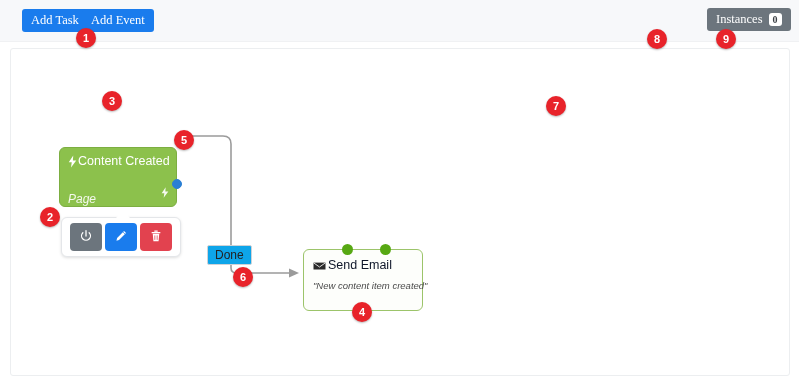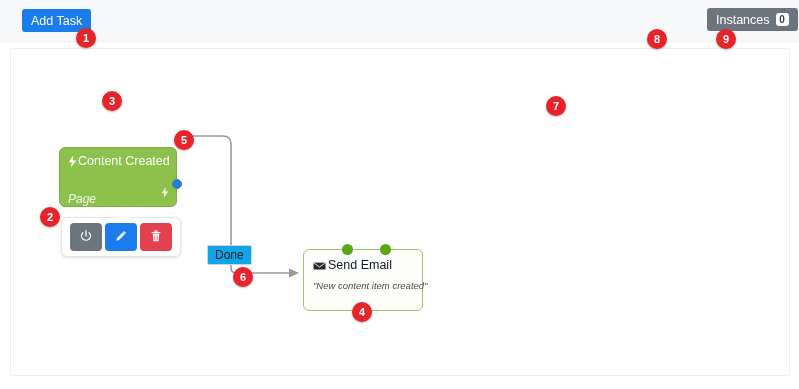--- a/index.html
+++ b/index.html
@@ -25,21 +25,21 @@
     border-bottom: 1px solid #f0f1f3;
     box-sizing: border-box;
   }
   .btn {
     position: absolute;
     display: inline-flex;
     align-items: center;
     justify-content: center;
     border: none;
     border-radius: 3px;
-    font-family: Liberation Sans, sans-serif;
+    font-family: Liberation Serif, serif;
     font-size: 12.5px;
     color: #ffffff;
     cursor: pointer;
     padding: 0 9px;
     height: 23px;
     box-sizing: border-box;
     white-space: nowrap;
   }
   .btn-primary { background: #1a7ced; }
   .btn-secondary { background: #6c757d; }
@@ -287,20 +287,21 @@
   #marker-7 { left: 546px; top: 96px; }
   #marker-8 { left: 647px; top: 29px; }
   #marker-9 { left: 716px; top: 29px; }
 </style>
 </head>
 <body>
 
 <div class="toolbar">
   <button class="btn btn-primary" id="btn-add-task">Add Task</button>
 
+  <button class="btn btn-primary" id="btn-add-event">Add Event</button>
 
 
   <button class="btn btn-secondary" id="btn-instances">
     <span>Instances</span>
     <span class="badge-count">0</span>
   </button>
 </div>
 
 <div class="canvas">
 

